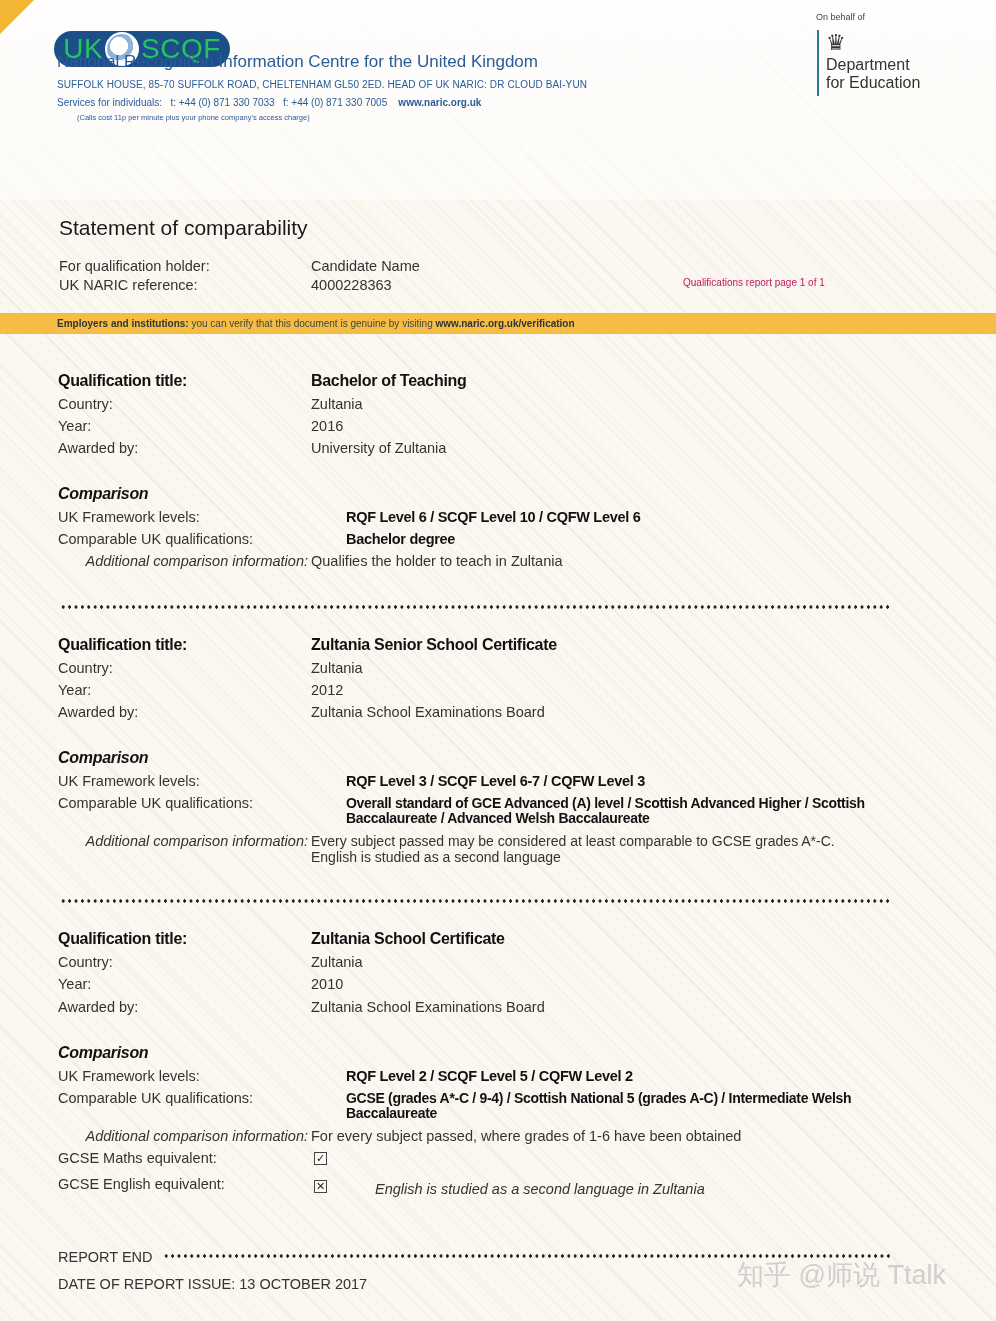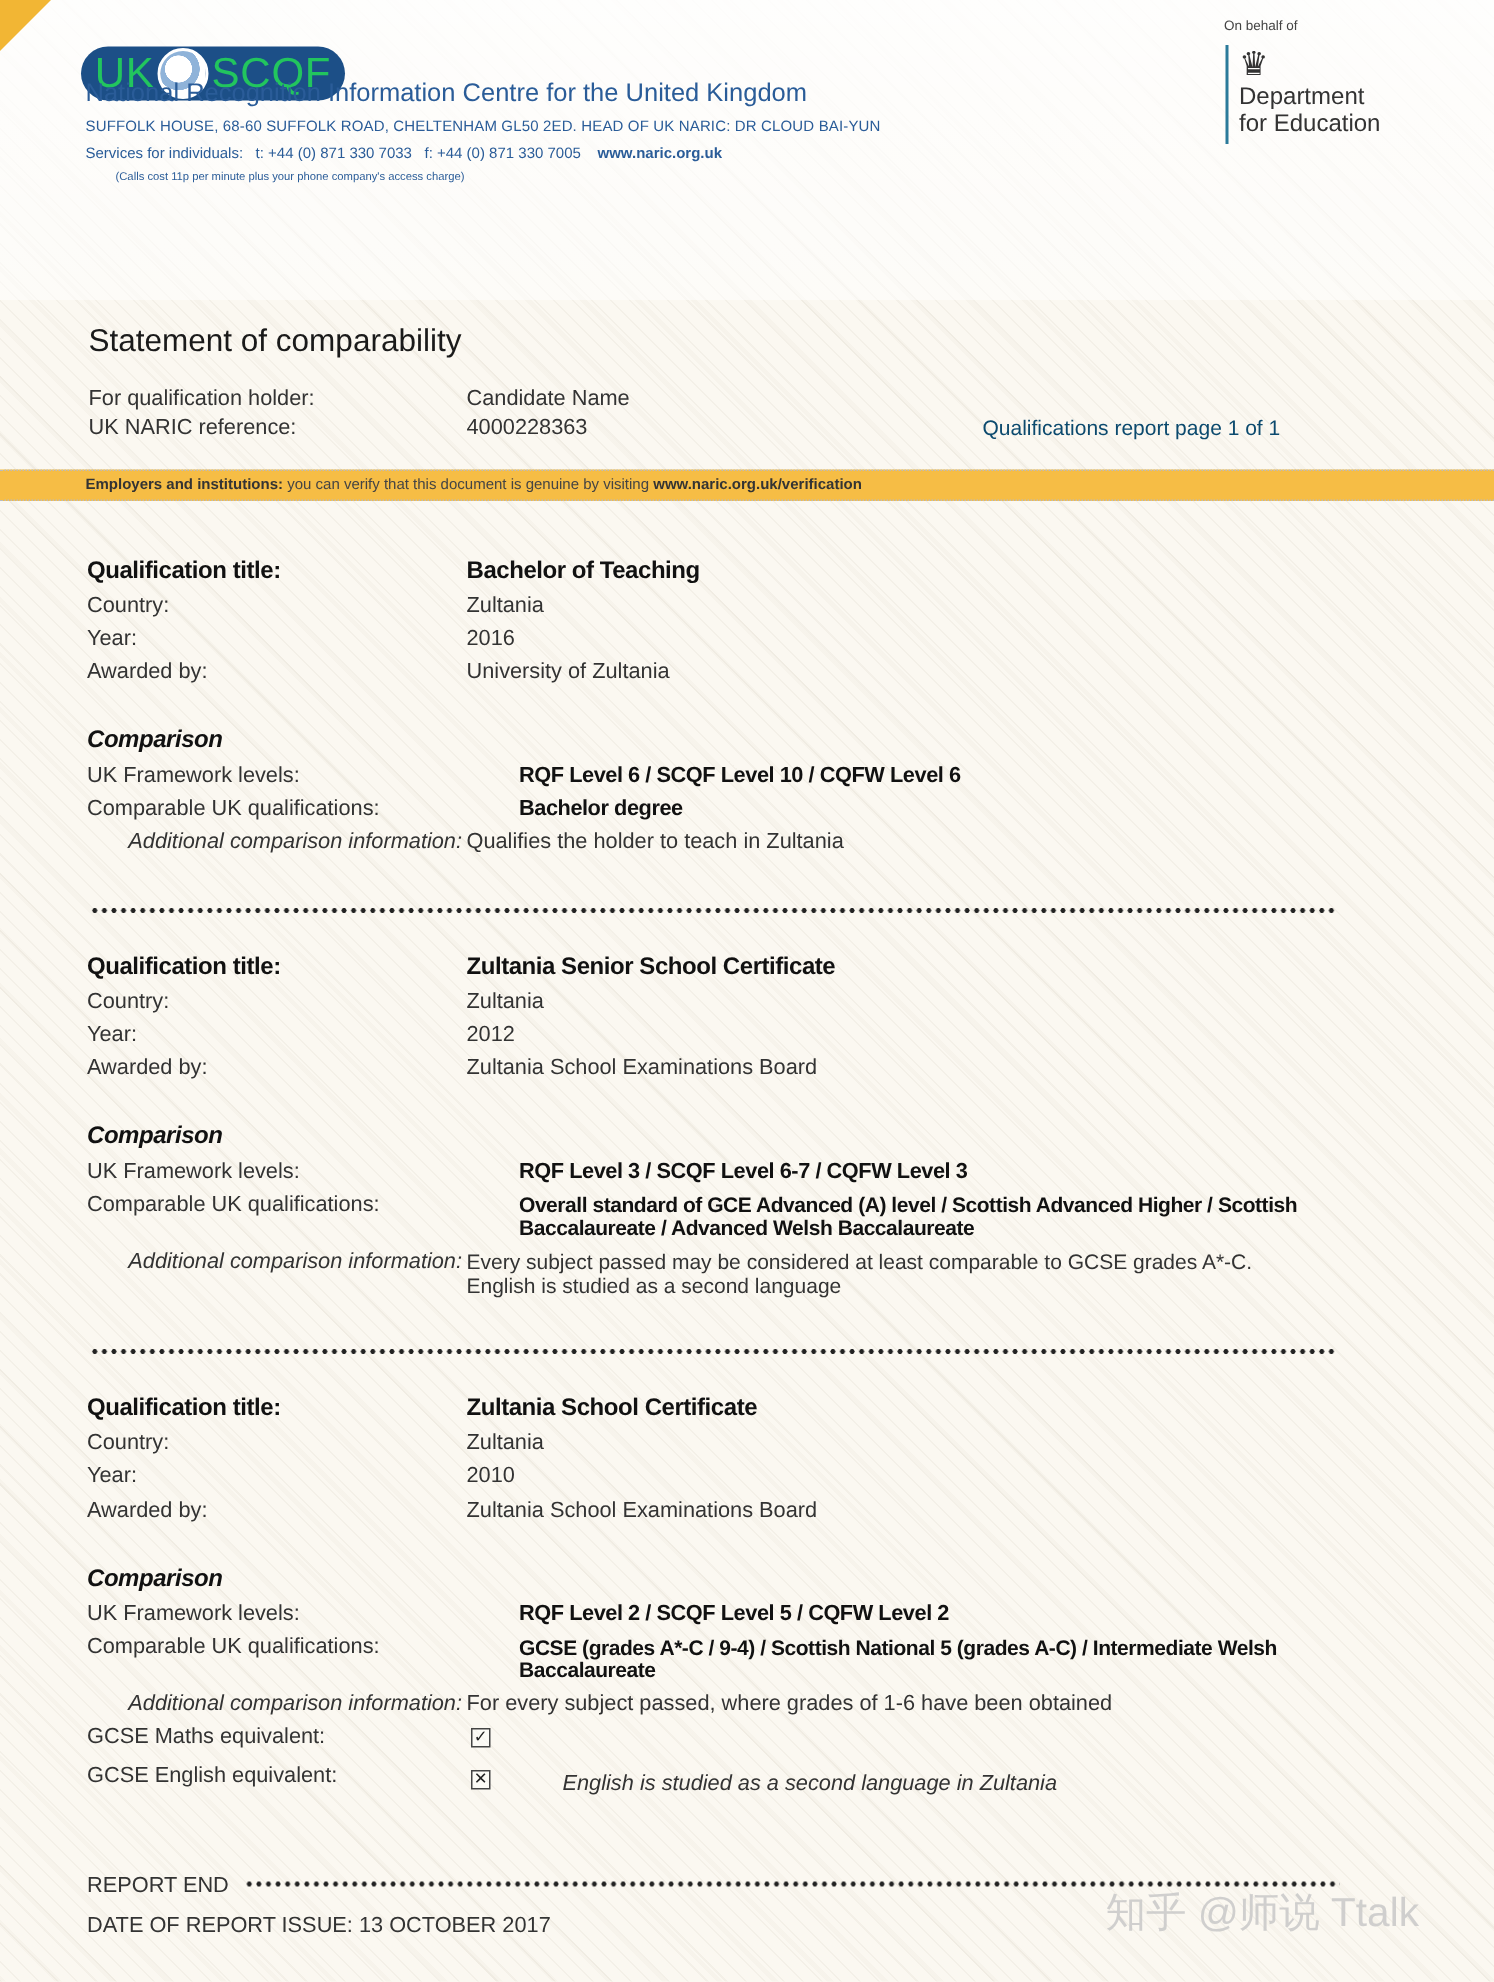--- a/index.html
+++ b/index.html
@@ -38,21 +38,21 @@
 
     .dfe-behalf { position: absolute; left: 816px; top: 12px; font-size: 9px; color: #444; }
     .dfe { position: absolute; left: 817px; top: 30px; border-left: 2px solid #2b7a9a; padding-left: 7px; height: 66px; }
     .dfe .crest { font-size: 22px; color: #333; line-height: 26px; }
     .dfe .dept { font-size: 16px; color: #333; line-height: 18px; }
 
     .title { position: absolute; left: 59px; top: 216px; font-size: 21px; color: #1a1a1a; }
     .holder-row { position: absolute; font-size: 14.5px; color: #333; }
     .lbl-col { left: 59px; }
     .val-col { left: 311px; }
-    .page-info { position: absolute; left: 655px; top: 277px; font-size: 14px; color: #0c4a6e; }
+    .page-info { position: absolute; left: 683px; top: 277px; font-size: 10px; color: #be185d; }
 
     .banner {
       position: absolute; left: 0; top: 313px; width: 996px; height: 19px;
       background: #f6bd45; border-top: 1px dotted #bbb; border-bottom: 1px dotted #bbb;
       font-size: 10px; color: #444; line-height: 19px;
     }
     .banner span.inner { position: absolute; left: 57px; text-align: right; }
     .banner b { color: #333; }
 
     .row { position: absolute; font-size: 14.5px; color: #333; line-height: 16px; }
@@ -80,21 +80,21 @@
 
 <div class="header-bg"></div>
 <div class="corner"></div>
 
 <div class="logo">
   <span>UK</span>
   <span class="globe"></span>
   <span>SCQF</span>
 </div>
 <div class="org-name">National Recognition Information Centre for the United Kingdom</div>
-<div class="address">SUFFOLK HOUSE, 68-60 SUFFOLK ROAD, CHELTENHAM GL50 2ED.  HEAD OF UK NARIC: DR CLOUD BAI-YUN</div>
+<div class="address">SUFFOLK HOUSE, 85-70 SUFFOLK ROAD, CHELTENHAM GL50 2ED.  HEAD OF UK NARIC: DR CLOUD BAI-YUN</div>
 <div class="services">
   <span>Services for individuals:</span>&nbsp;&nbsp;
   <span>t: +44 (0) 871 330 7033</span>&nbsp;&nbsp;
   <span>f: +44 (0) 871 330 7005</span>&nbsp;&nbsp;&nbsp;
   <span class="web">www.naric.org.uk</span>
 </div>
 <div class="calls">(Calls cost 11p per minute plus your phone company's access charge)</div>
 
 <div class="dfe-behalf">On behalf of</div>
 <div class="dfe">

